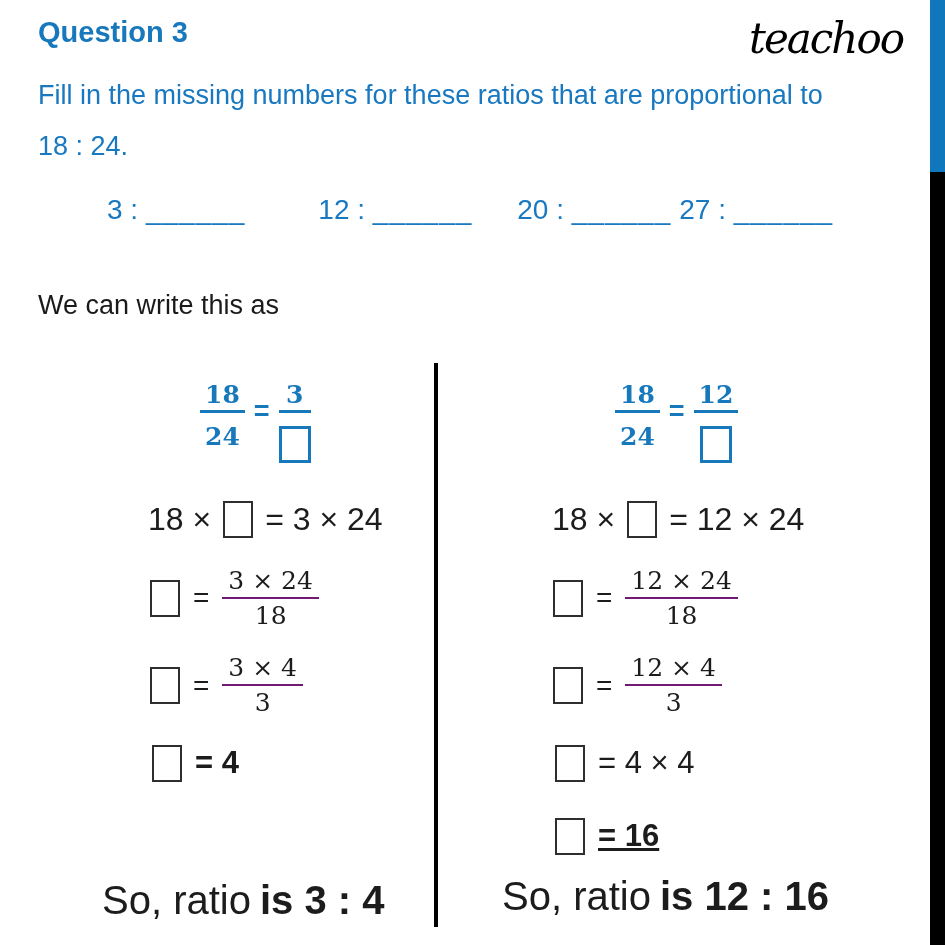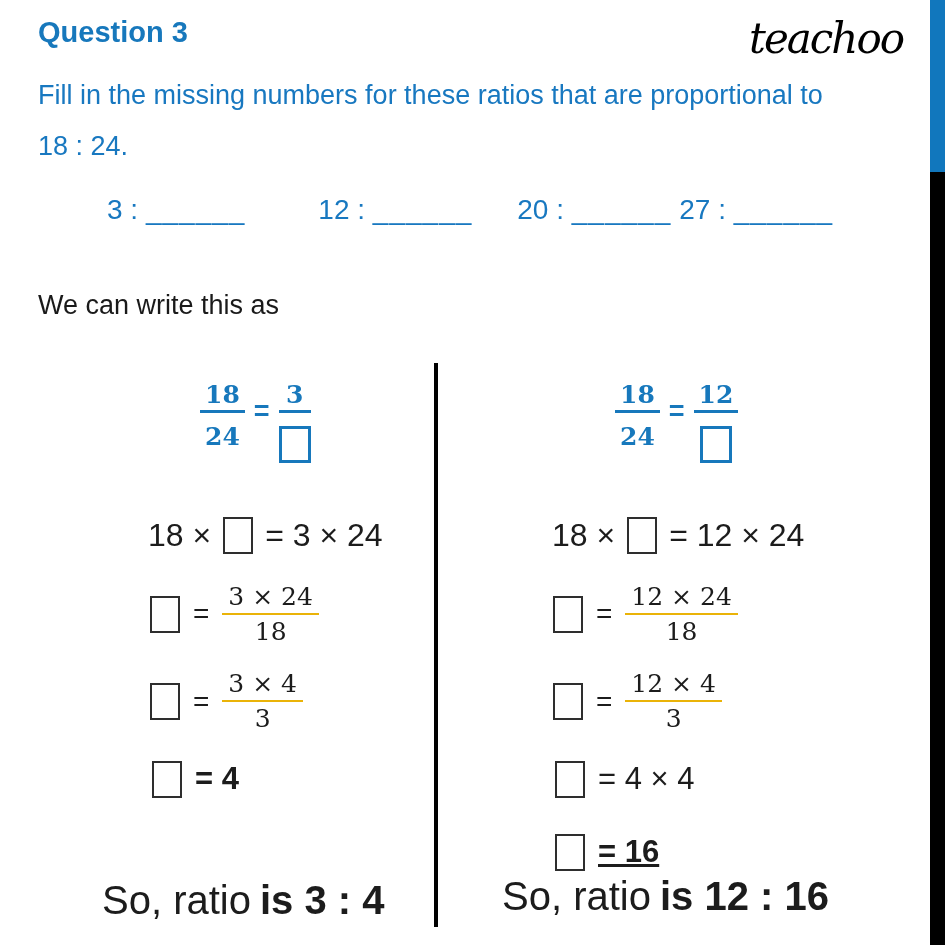--- a/index.html
+++ b/index.html
@@ -46,33 +46,33 @@
   .prop-row { display:flex; align-items:flex-start; color:#1778BC; font-family:"DejaVu Serif", serif; font-weight:bold; font-size:25px; }
   .col-left  .prop-row { margin-left:100px; }
   .col-right .prop-row { margin-left:115px; }
   .frac { display:inline-block; text-align:center; }
   .frac .top { display:block; padding:0 5px 2px; border-bottom:3px solid #1778BC; line-height:1.05; }
   .frac .bot { display:block; padding-top:11px; line-height:1.05; }
   .prop-eq { font-family:"Liberation Sans", sans-serif; font-weight:bold; font-size:27px; margin:0 9px; padding-top:14px; }
   .box-blue { display:inline-block; width:26px; height:31px; border:3px solid #1778BC; margin-top:2px; background:#fff; }
 
   
-  .cross-row { font-size:32px; color:#1c1c1c; gap:12px; margin-top:48px; }
+  .cross-row { font-size:32px; color:#1c1c1c; gap:12px; margin-top:32px; }
   .col-left  .cross-row { margin-left:48px; }
   .col-right .cross-row { margin-left:52px; }
   .box-black { display:inline-block; width:26px; height:33px; border:2px solid #2e2e2e; background:#fff; }
 
   
   .step-row { gap:13px; color:#1c1c1c; }
   .col-left  .step-row { margin-left:50px; }
   .col-right .step-row { margin-left:53px; }
   .step-1 { margin-top:30px; }
   .step-2 { margin-top:26px; }
   .mfrac { display:inline-block; text-align:center; font-family:"DejaVu Serif", serif; font-size:25px; color:#1c1c1c; }
-  .mfrac .top { display:block; padding:0 6px 3px; border-bottom:2px solid #eab308; line-height:1.05; white-space:nowrap; }
+  .mfrac .top { display:block; padding:0 6px 3px; border-bottom:2px solid #701a75; line-height:1.05; white-space:nowrap; }
   .mfrac .bot { display:block; padding-top:4px; line-height:1.05; }
   .eq-sign { font-size:28px; }
 
   
   .result-row { gap:13px; font-size:31px; margin-top:28px; color:#1c1c1c; }
   .col-left  .result-row { margin-left:52px; }
   .col-right .result-row { margin-left:55px; }
   .result-plain { font-weight:normal; }
   .result-bold { font-weight:bold; }
   .res-2 { margin-top:36px;text-decoration:underline; }

